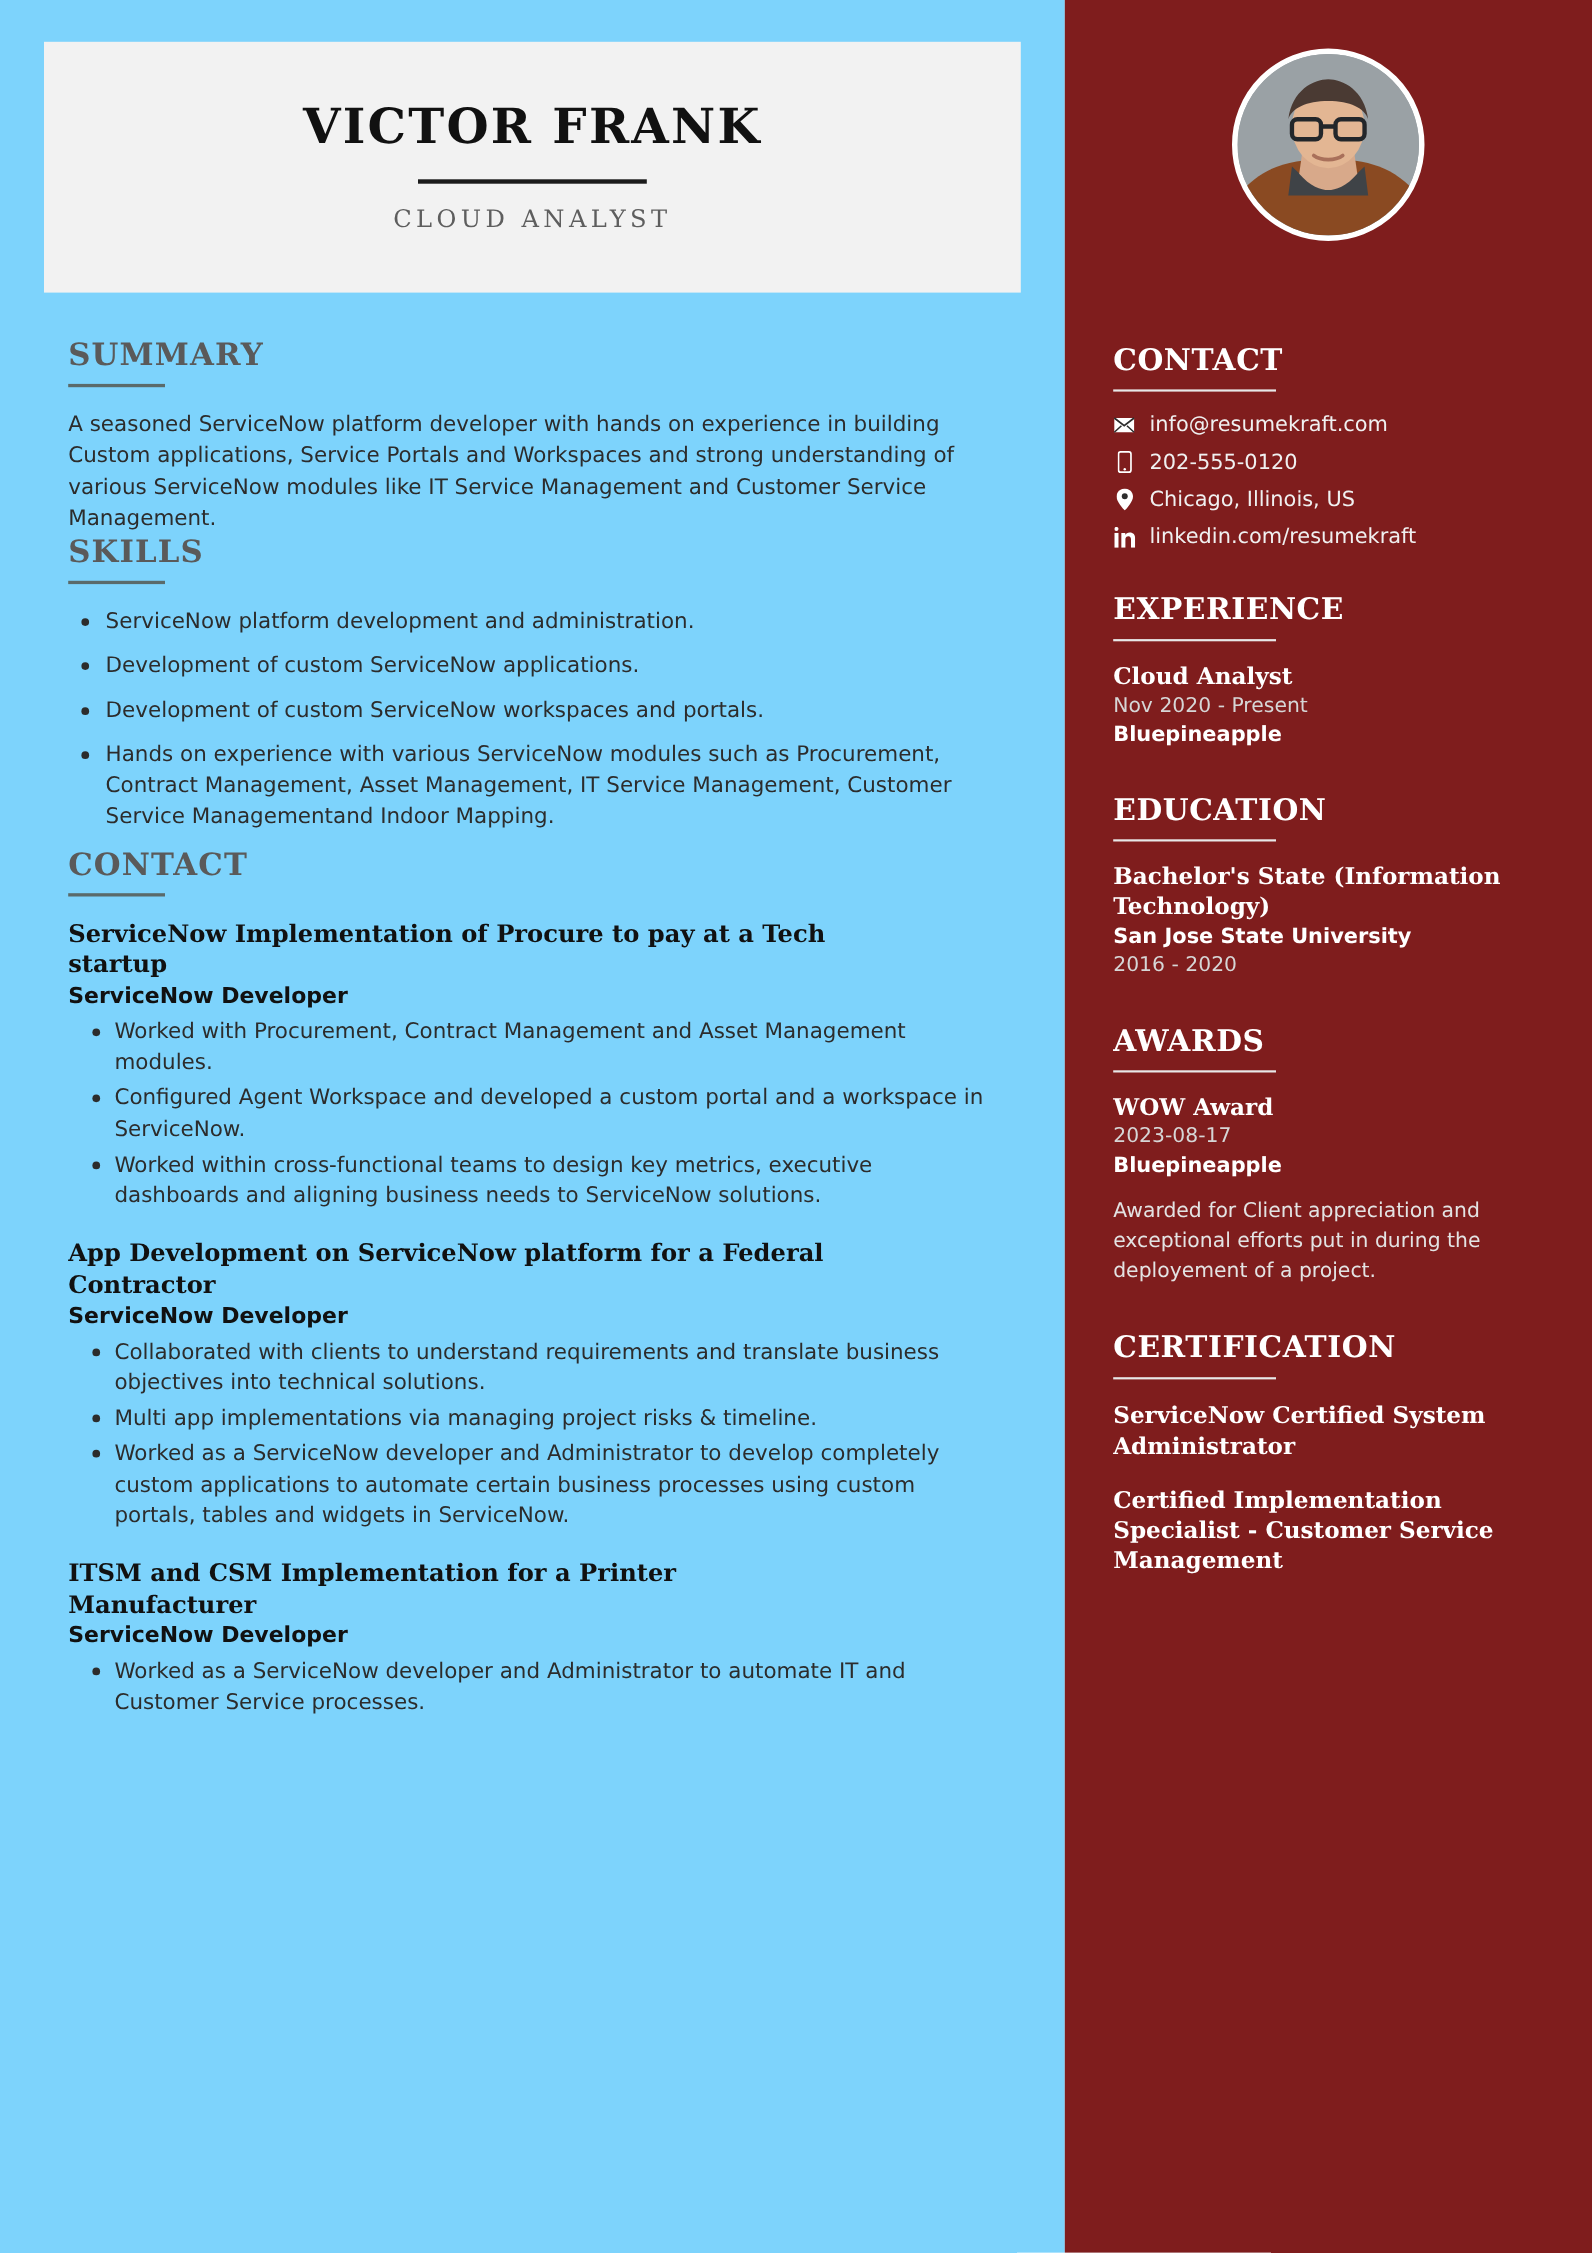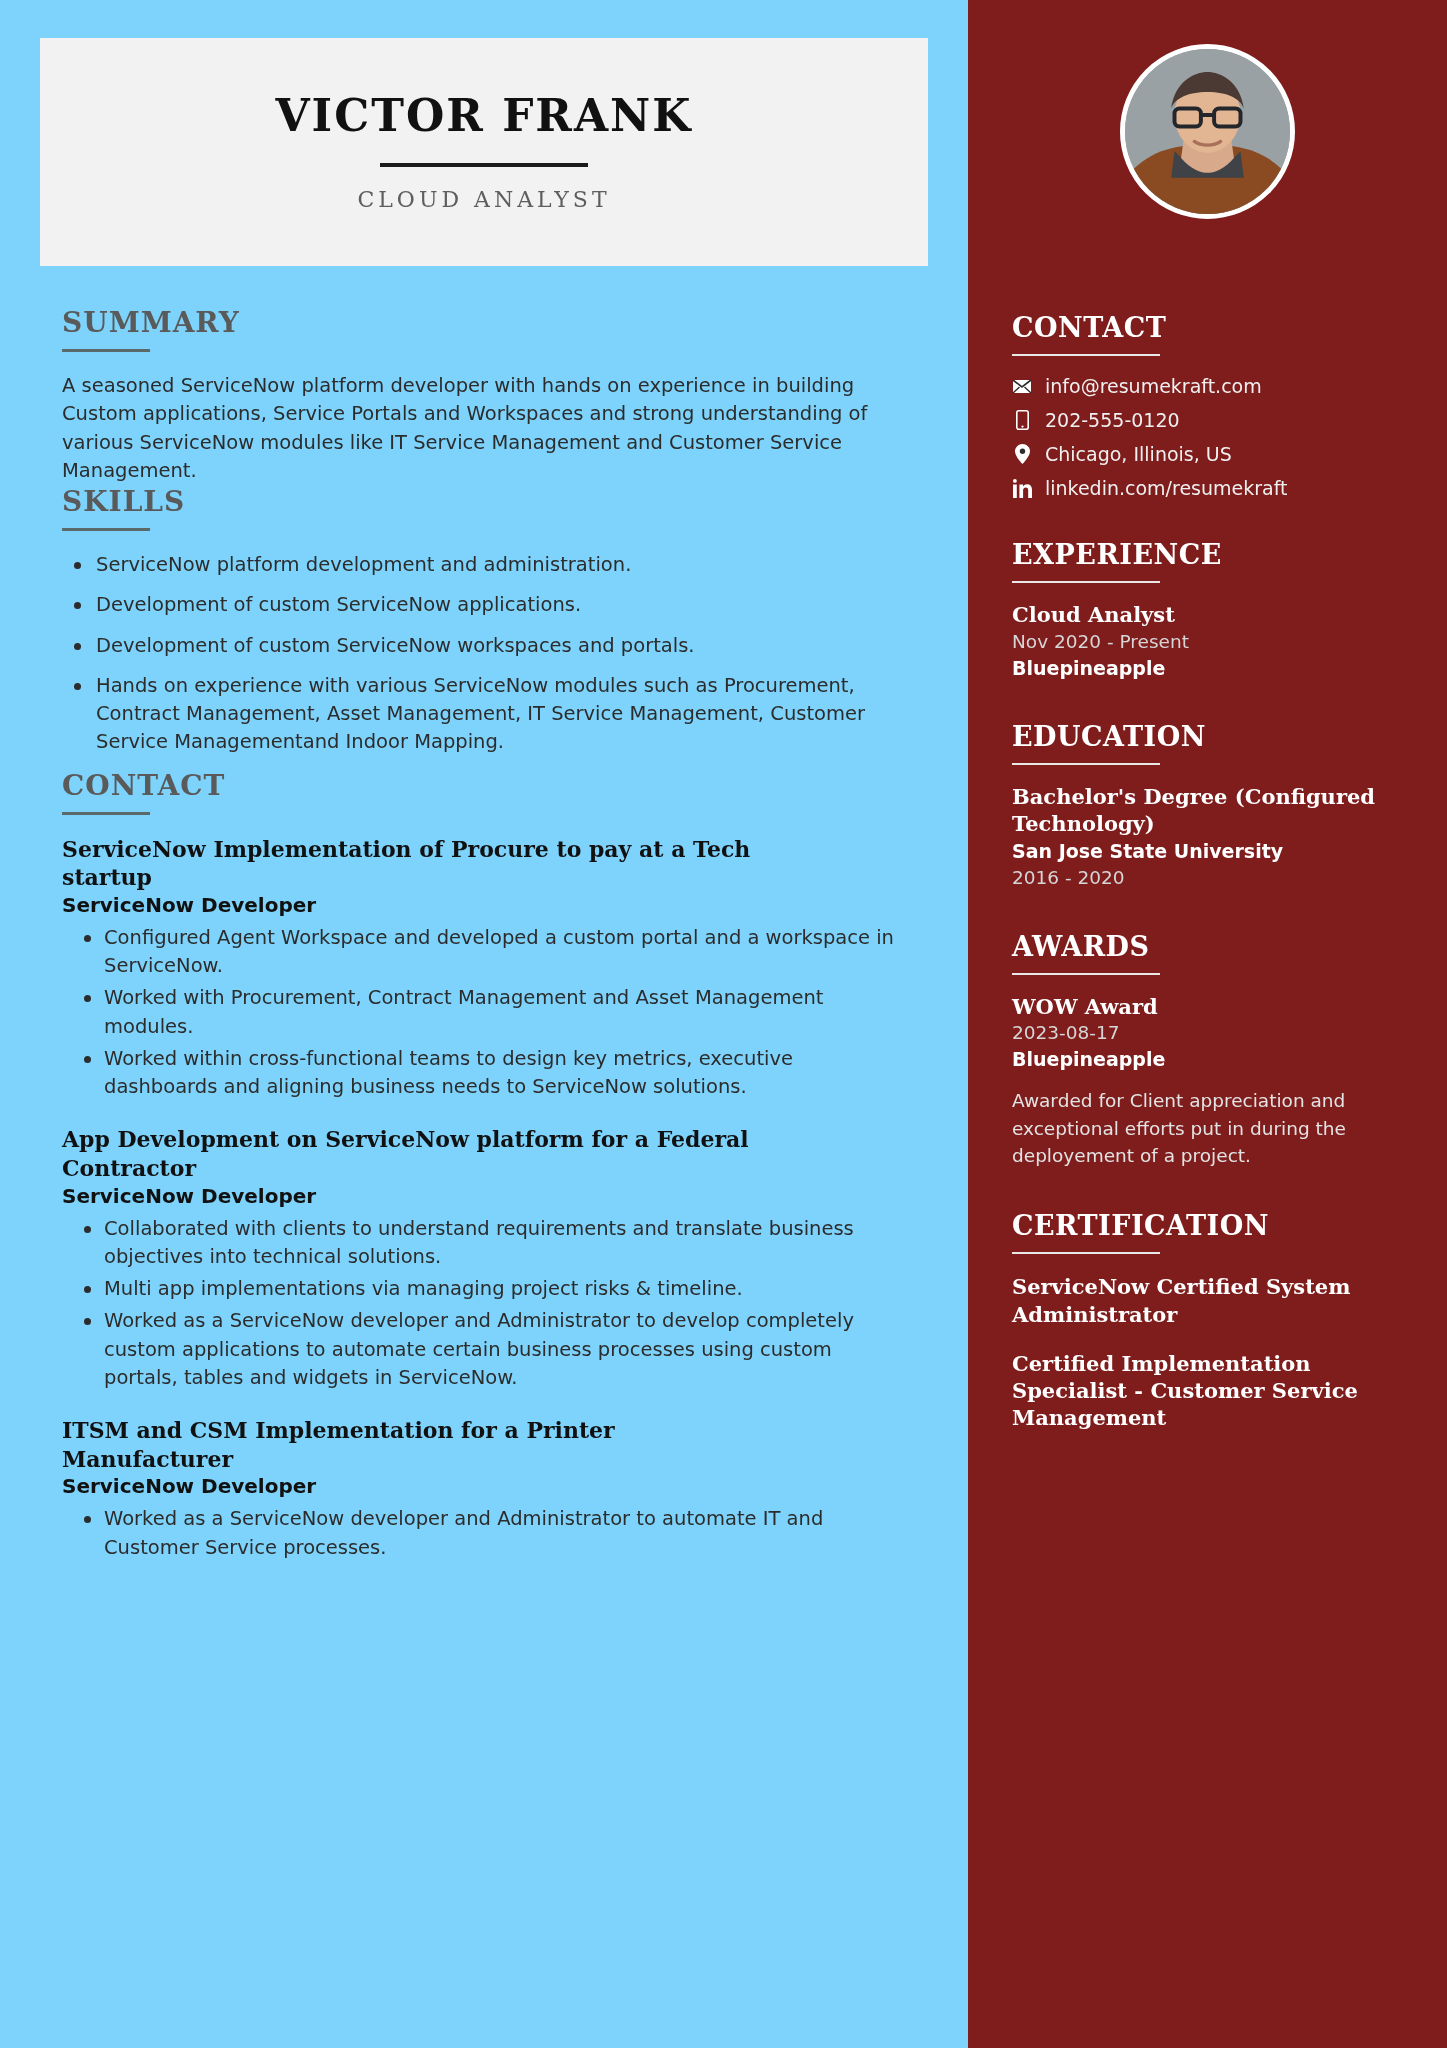--- a/index.html
+++ b/index.html
@@ -216,22 +216,22 @@
       </div>
 
       <div>
         <div class="sec-head">CONTACT</div>
         <div class="sec-rule"></div>
 
         <div class="proj">
           <div class="proj-title">ServiceNow Implementation of Procure to pay at a Tech startup</div>
           <div class="proj-role">ServiceNow Developer</div>
           <ul class="bullets tight">
+            <li>Worked with Procurement, Contract Management and Asset Management modules.</li>
             <li>Configured Agent Workspace and developed a custom portal and a workspace in ServiceNow.</li>
-            <li>Worked with Procurement, Contract Management and Asset Management modules.</li>
             <li>Worked within cross-functional teams to design key metrics, executive dashboards and aligning business needs to ServiceNow solutions.</li>
           </ul>
         </div>
 
         <div class="proj">
           <div class="proj-title">App Development on ServiceNow platform for a Federal Contractor</div>
           <div class="proj-role">ServiceNow Developer</div>
           <ul class="bullets tight">
             <li>Collaborated with clients to understand requirements and translate business objectives into technical solutions.</li>
             <li>Multi app implementations via managing project risks &amp; timeline.</li>
@@ -325,21 +325,21 @@
           <div class="entry-title">Cloud Analyst</div>
           <div class="entry-date">Nov 2020 - Present</div>
           <div class="entry-org">Bluepineapple</div>
         </div>
       </div>
 
       <div class="side-block">
         <div class="side-head">EDUCATION</div>
         <div class="side-rule"></div>
         <div class="entry">
-          <div class="entry-title">Bachelor's Degree (Configured Technology)</div>
+          <div class="entry-title">Bachelor's State (Information Technology)</div>
           <div class="entry-org">San Jose State University</div>
           <div class="entry-date">2016 - 2020</div>
         </div>
       </div>
 
       <div class="side-block">
         <div class="side-head">AWARDS</div>
         <div class="side-rule"></div>
         <div class="entry">
           <div class="entry-title">WOW Award</div>

